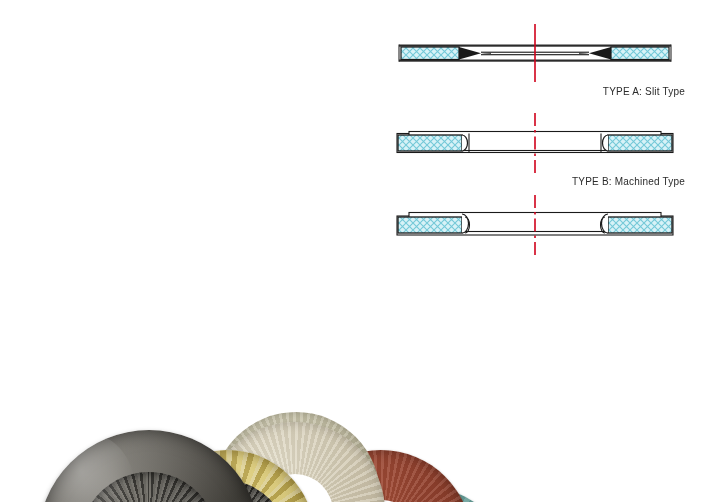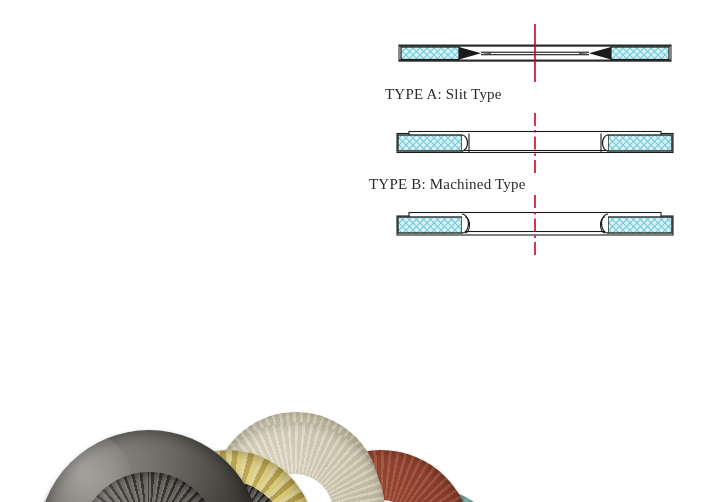--- a/index.html
+++ b/index.html
@@ -169,31 +169,31 @@
   .diagram {
     position: absolute;
     width: 300px;
     height: 66px;
   }
   .diagram svg { display: block; }
 
   .type-caption {
     position: absolute;
     width: 300px;
-    text-align: left;
-    font-family: Liberation Serif, serif;
-    font-size: 15px;
+    text-align: right;
+    font-family: Liberation Sans, sans-serif;
+    font-size: 10px;
     color: #2b2b2b;
     letter-spacing: .2px;
   }
 
   #diagram-a { left: 385px; top: 20px; }
   #caption-a { left: 385px; top: 86px; }
   #diagram-b { left: 385px; top: 110px; }
-  #caption-b { left: 369px; top: 176px; }
+  #caption-b { left: 385px; top: 176px; }
   #diagram-c { left: 385px; top: 195px; }
   #caption-c { left: 385px; top: 259px; }
 </style>
 </head>
 <body>
 
 <div id="canvas">
 
   <div class="photo-area">
 

